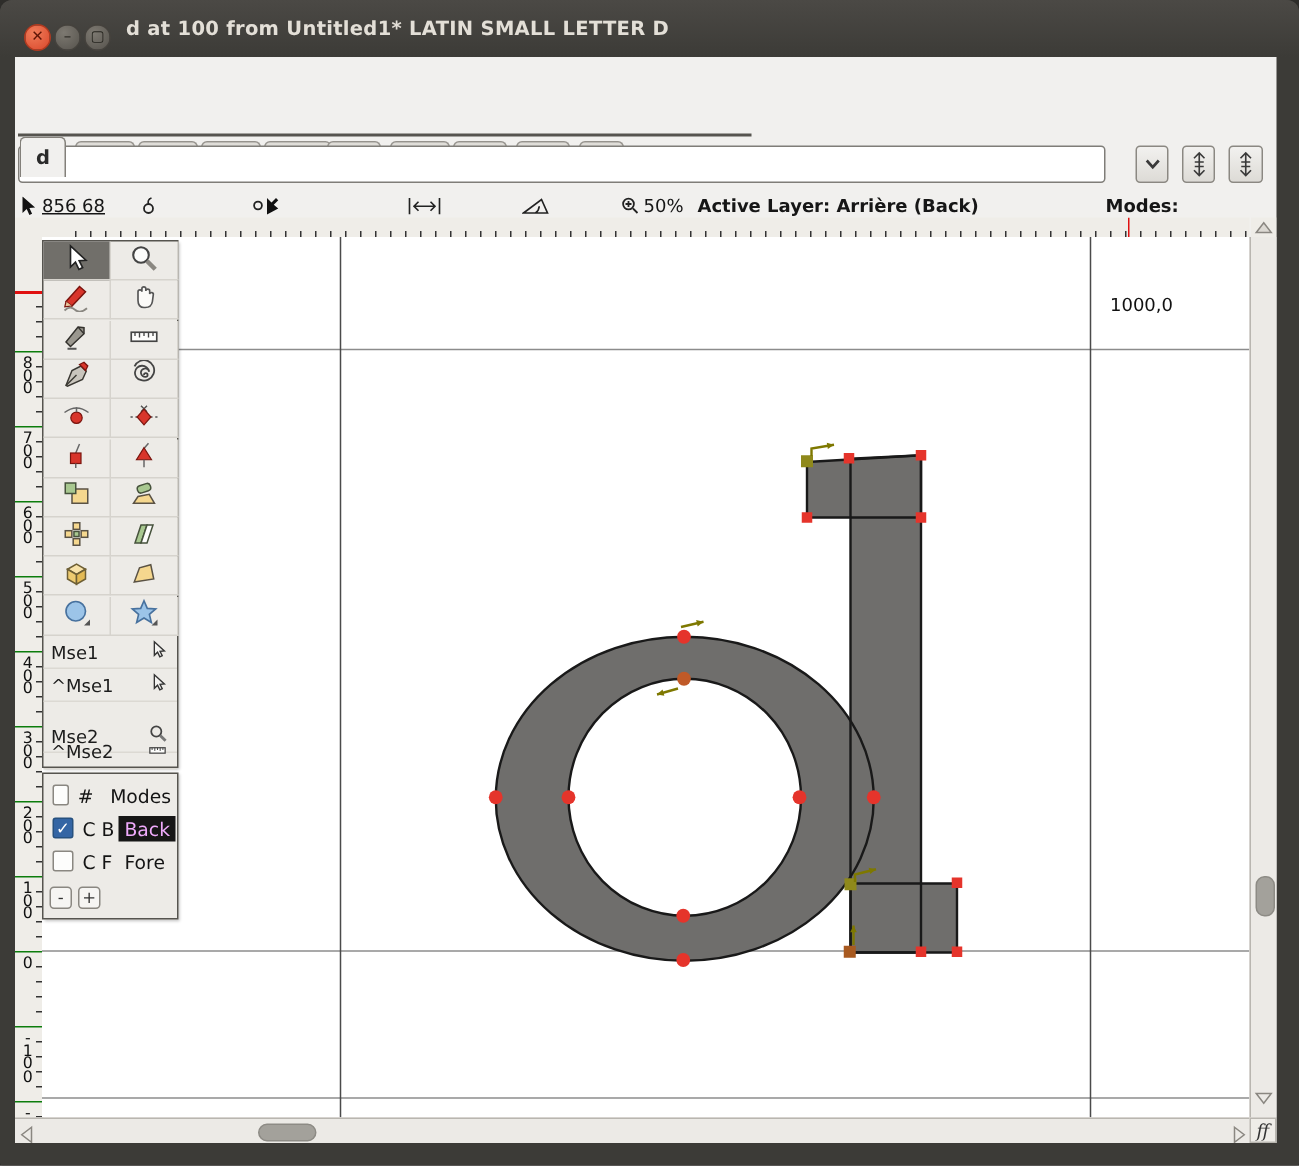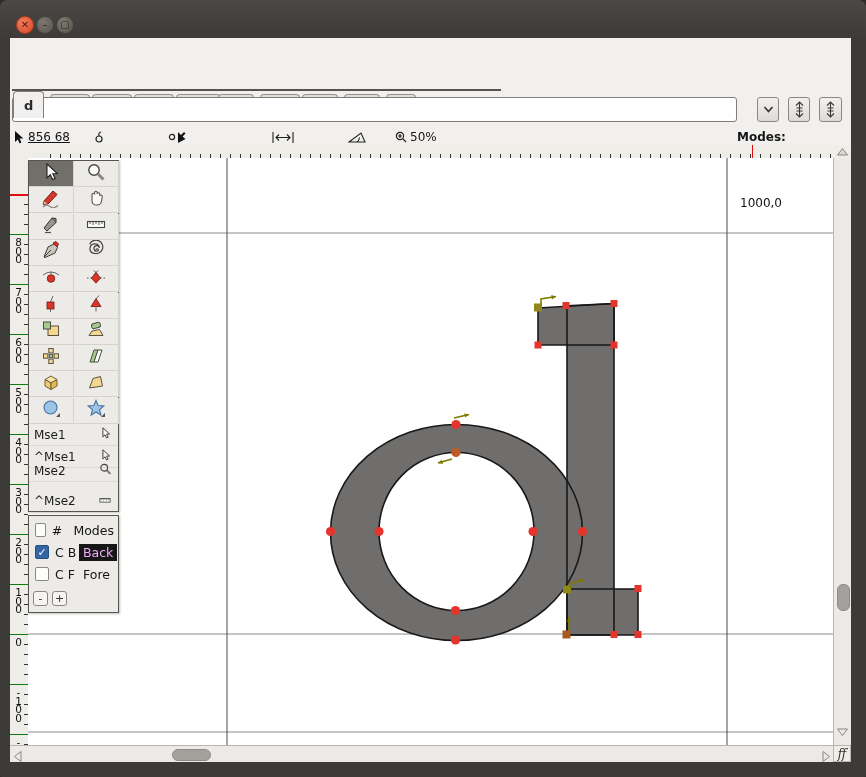--- a/index.html
+++ b/index.html
@@ -83,20 +83,21 @@
      font-style:italic;font-size:12px;color:#333;}
 </style>
 </head>
 <body>
 
 <div id="win">
   <div id="titlebar">
     <div class="tb-btn" id="btn-close">✕</div>
     <div class="tb-btn" id="btn-min">–</div>
     <div class="tb-btn" id="btn-max">▢</div>
+    <div id="win-title">d at 100 from Untitled1* LATIN SMALL LETTER D</div>
   </div>
 
   <div id="app">
 
     <div id="tabstrip" class="abs">
         <div class="tab active" style="left: 3px;">d</div>
         <div class="tab" style="left: 40px;">[e]</div>
         <div class="tab" style="left: 82px;">[o]</div>
         <div class="tab" style="left: 124px;">[n]</div>
         <div class="tab" style="left: 166px;">[m]</div>
@@ -149,26 +150,29 @@
       <div class="seg" style="left:262px;">
         <svg width="22" height="11" viewBox="0 0 22 11">
             <path d="M1,0 V11 M21,0 V11 M4,5.5 h14 M7,2.5 L4,5.5 L7,8.5 M15,2.5 L18,5.5 L15,8.5" fill="none" stroke="#222" stroke-width="1.1"></path>
           </svg>
       </div>
       <div class="seg" style="left:338px;">
         <svg width="18" height="11" viewBox="0 0 18 11">
             <path d="M1,10 L17,10 L13,1 Z M9,10 A6,6 0 0 0 11.5,5.5" fill="none" stroke="#222" stroke-width="1.1"></path>
           </svg>
       </div>
-      <div class="seg" style="left:385px;">
+      <div class="seg" style="left:404px;">
         <svg width="12" height="12" viewBox="0 0 12 12">
           <circle cx="5" cy="5" r="3.6" fill="none" stroke="#222" stroke-width="1.2"></circle>
             <path d="M5,3 v4 M3,5 h4 M8,8 L11,11" stroke="#222" stroke-width="1.2"></path>
           </svg>
         <span>50%</span>
+      </div>
+      <div class="seg" style="left:455px;font-weight:bold;">
+        <span>Active Layer: Arrière (Back)</span>
       </div>
       <div class="seg" style="left:727px;font-weight:bold;">
         <span>Modes:</span>
       </div>
     </div>
 
     <div id="ruler-corner" class="abs"></div>
     <div id="hruler" class="abs ruler">
         <div class="htick" style="left: 22px; height: 4px;"></div>
         <div class="htick" style="left: 32px; height: 4px;"></div>
@@ -511,21 +515,21 @@
      <span><svg width="13" height="14" viewBox="0 0 20 20">
               <path d="M6,2 L6,16 L9.3,12.8 L11.6,17.6 L14.1,16.4 L11.8,11.8 L16.3,11.5 Z" fill="#f4f3f1" stroke="#333" stroke-width="1.4"></path>
             </svg></span>
         </div>
         <div class="mse-row" style="top: 285.2px;">
           <span>^Mse1</span>
      <span><svg width="13" height="14" viewBox="0 0 20 20">
               <path d="M6,2 L6,16 L9.3,12.8 L11.6,17.6 L14.1,16.4 L11.8,11.8 L16.3,11.5 Z" fill="#f4f3f1" stroke="#333" stroke-width="1.4"></path>
             </svg></span>
         </div>
-        <div class="mse-row" style="top: 299px;">
+        <div class="mse-row" style="top: 319px;">
           <span>Mse2</span>
      <span><svg width="13" height="14" viewBox="0 0 20 20">
               <circle cx="8" cy="8" r="5.2" fill="none" stroke="#444" stroke-width="1.8"></circle>
               <path d="M12,12 L17.5,17.5" stroke="#777" stroke-width="3"></path>
             </svg></span>
         </div>
         <div class="mse-row" style="top: 329.6px;">
           <span>^Mse2</span>
      <span><svg width="14" height="12" viewBox="0 0 20 20">
               <rect x="1.5" y="7.5" width="17" height="6" fill="#fdfdfc" stroke="#444" stroke-width="1.4"></rect>

